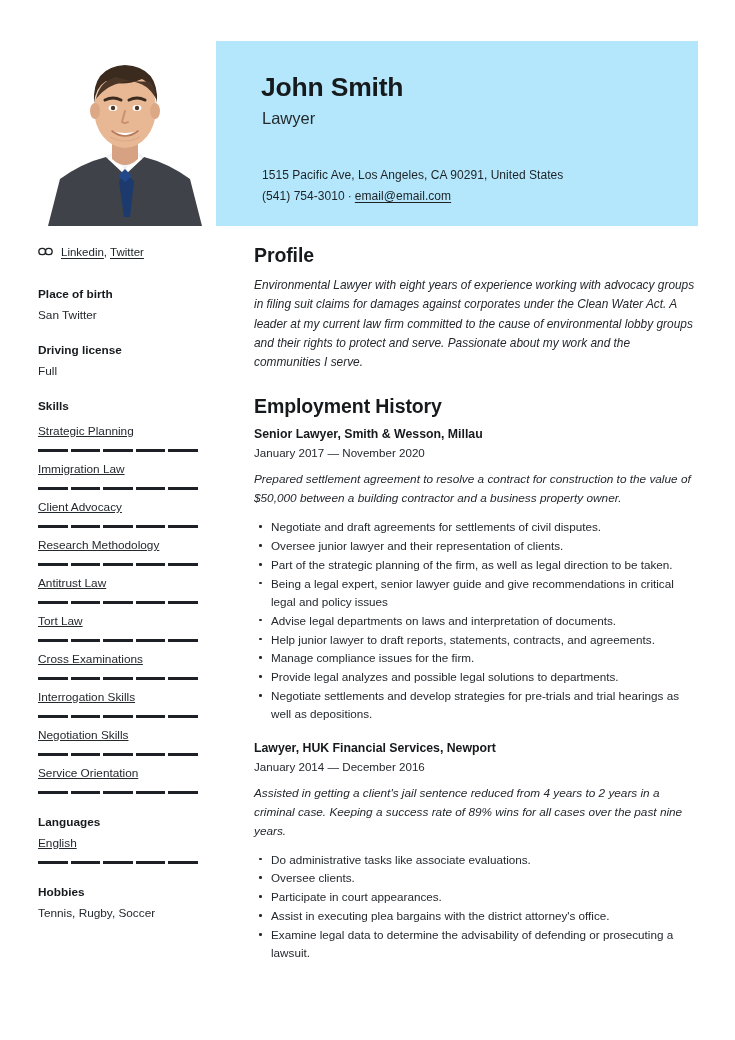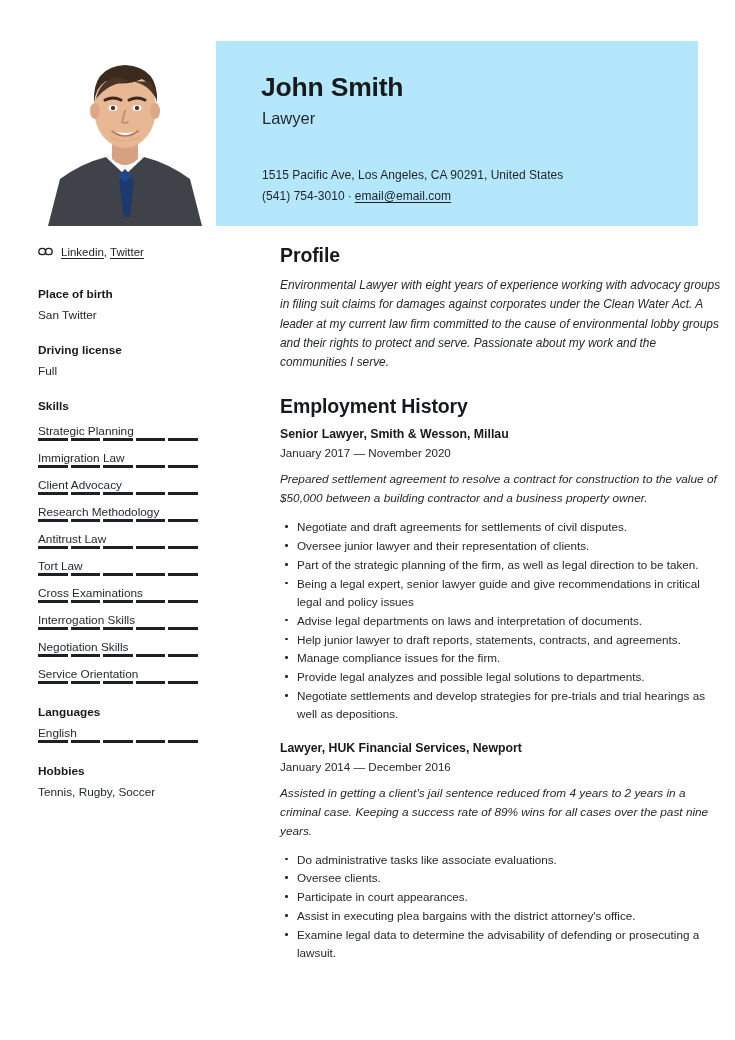--- a/index.html
+++ b/index.html
@@ -124,21 +124,22 @@
     font-weight: bold;
     color: #161a1d;
     margin-top: 9px;
     margin-bottom: 11px;
   }
 
   .rated-item { margin-bottom: 0; }
   .rated-label {
     font-size: 11.8px;
     color: #24292e;
-    padding-bottom: 0;
+    padding-bottom: 11px;
+    text-decoration: underline;
   }
   .rating-bar {
     display: flex;
     gap: 3px;
     width: 160px;
     margin-bottom: 10px;
   }
   .rating-seg {
     flex: 1;
     height: 3px;
@@ -153,21 +154,20 @@
     margin-bottom: 7px;
   }
   .block-gap-top { margin-top: 21px; }
 
   
   .main {
     position: absolute;
     left: 254px;
     top: 244px;
     width: 444px;
-    margin-left: 26px;
   }
 
   .section-title {
     font-size: 19.5px;
     font-weight: bold;
     color: #161a1d;
     letter-spacing: -0.1px;
     margin-bottom: 9px;
   }
 

